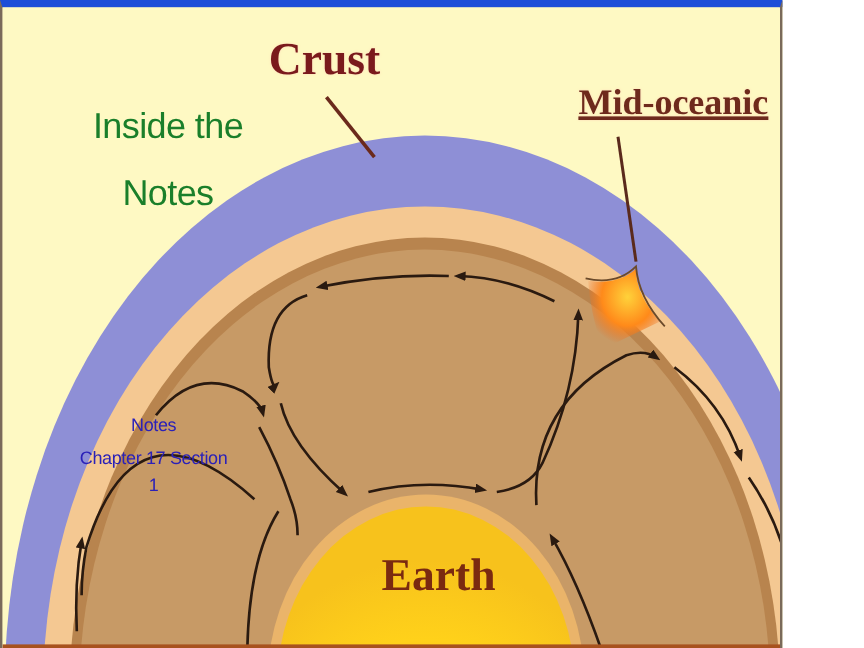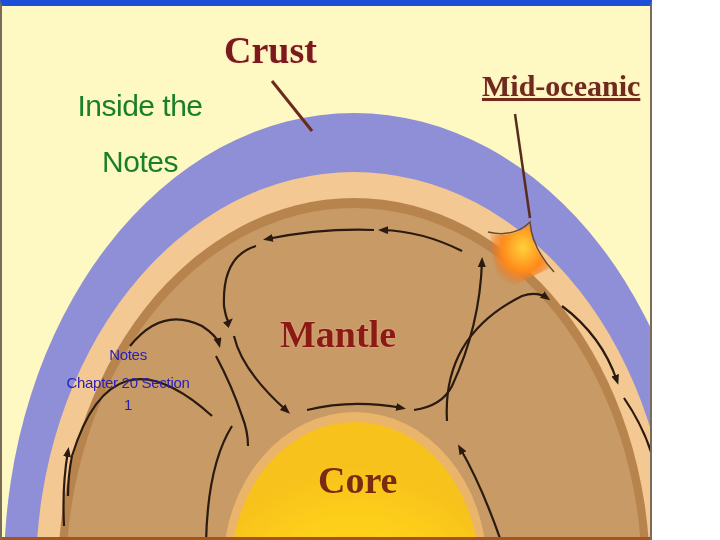--- a/index.html
+++ b/index.html
@@ -104,28 +104,27 @@
 
     <line x1="270" y1="75" x2="310" y2="125" stroke="#6b2a1c" stroke-width="3"></line>
 
     <line x1="513" y1="108" x2="528" y2="212" stroke="#5a2a1c" stroke-width="2.5"></line>
   </svg>
 
   <div class="label crust-label">Crust</div>
   <div class="label ridge-label">
     <span>Mid-oceanic</span>
   </div>
-  <div class="label mantle-label">Mantle</div>
-  <div class="label core-label">Core</div>
+  <div class="label core-label">Earth</div>
 
   <div class="title">
     <div>Inside the</div>
     <div>Notes</div>
   </div>
 
   <div class="subtitle">
     <div>Notes</div>
-    <div class="gap">Chapter 20 Section</div>
+    <div class="gap">Chapter 17 Section</div>
     <div>1</div>
   </div>
 
   <div class="bottom-strip"></div>
 </div>
 
 </body></html>

